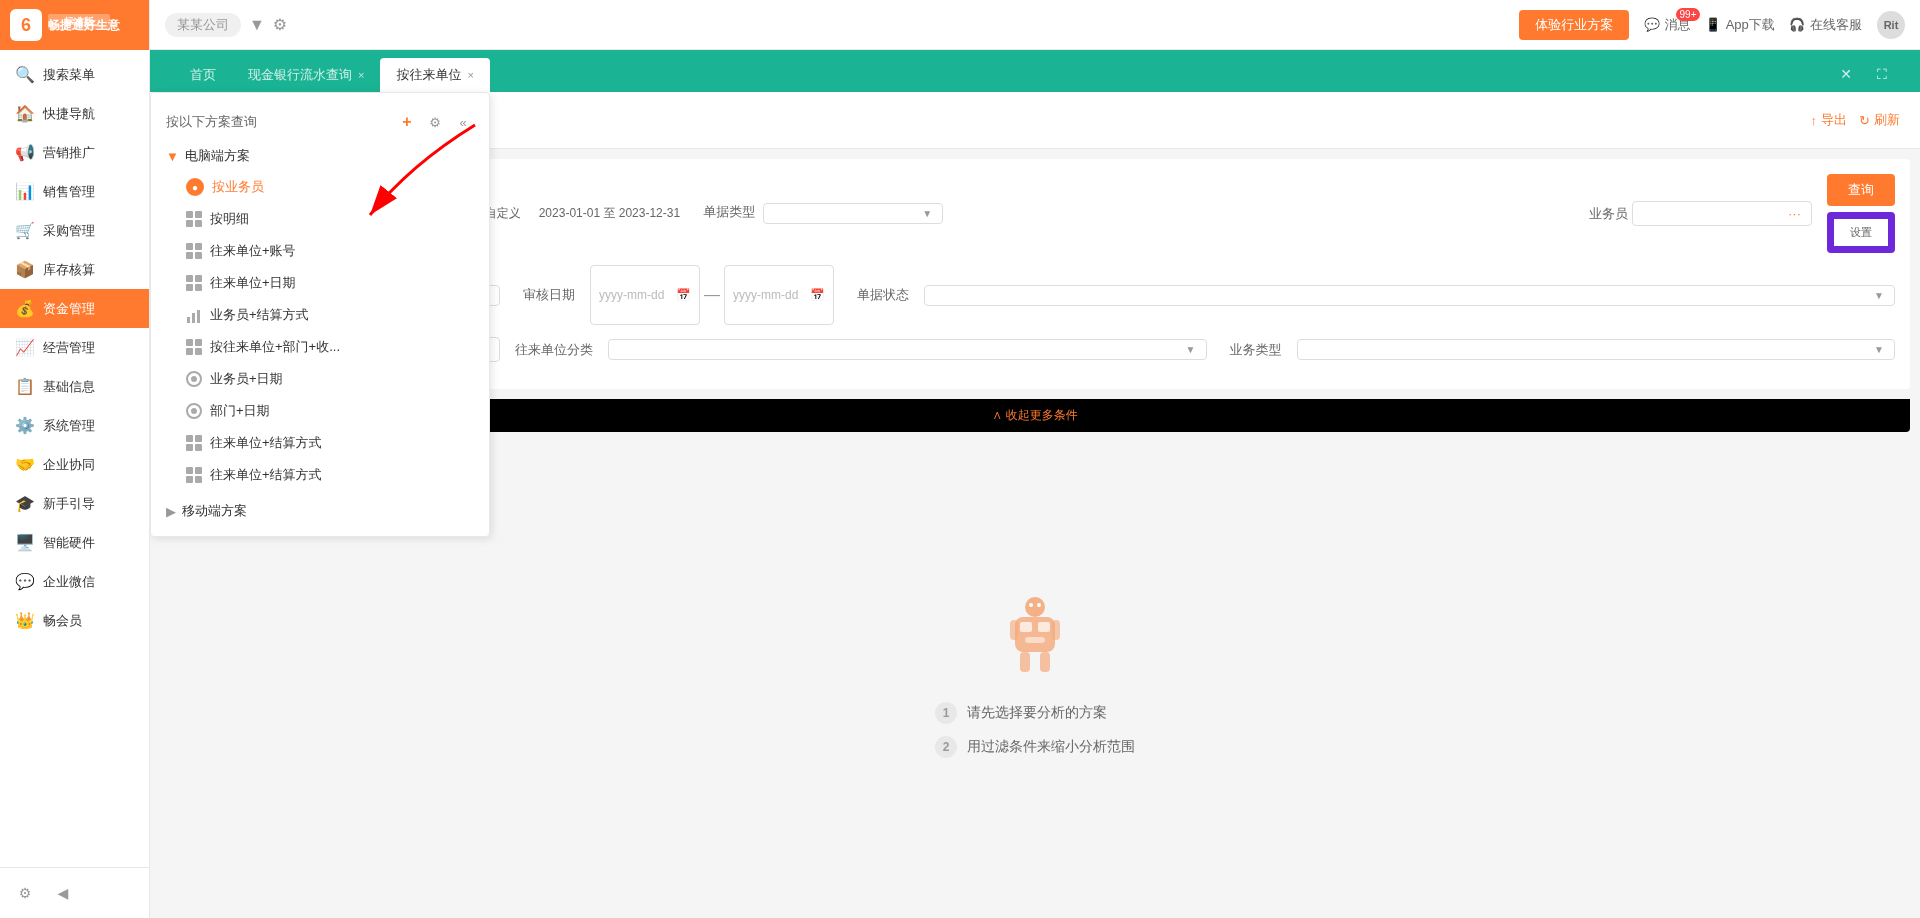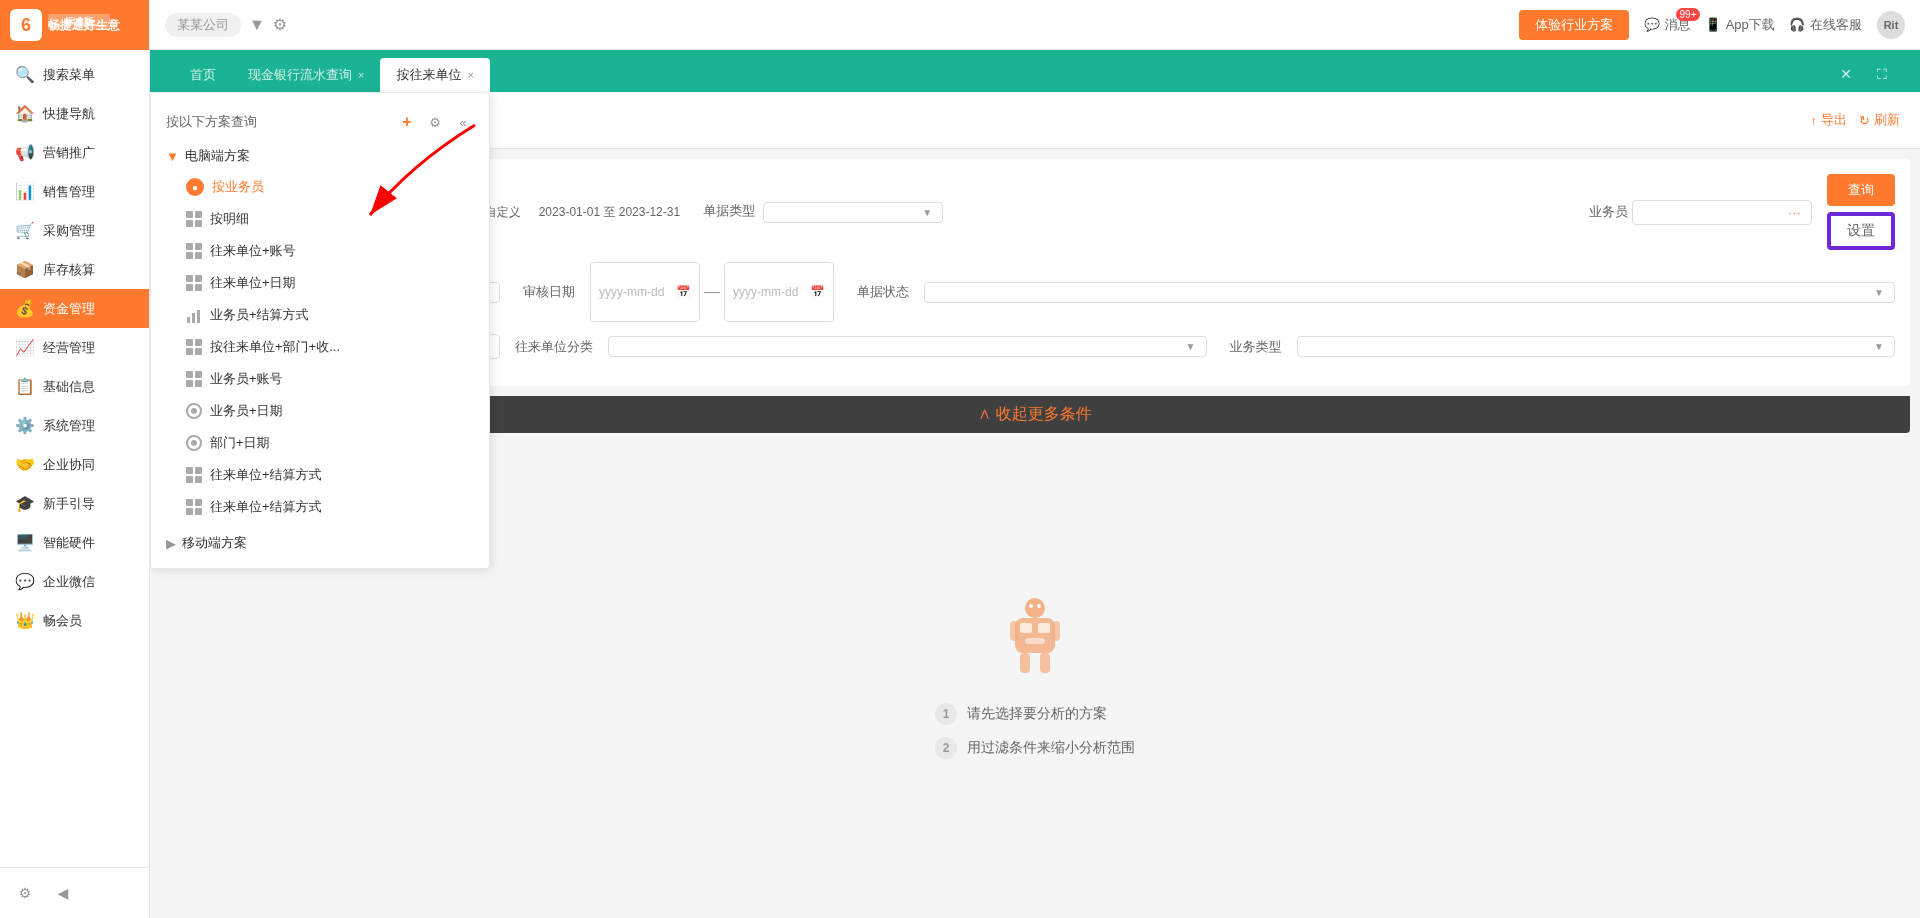--- a/index.html
+++ b/index.html
@@ -332,41 +332,41 @@
       color: white;
       border: none;
       padding: 7px 20px;
       border-radius: 4px;
       font-size: 13px;
       cursor: pointer;
     }
     .setting-btn {
       background: white;
       color: #666;
-      border: 4px solid #6d28d9;
+      border: 7px solid #6d28d9;
       padding: 6px 16px;
       border-radius: 4px;
-      font-size: 14px;
+      font-size: 11px;
       cursor: pointer;
     }
     .btn-group {
       display: flex;
       flex-direction: column;
       gap: 6px;
       margin-left: auto;
     }
 
     
     .collapse-bar {
       text-align: center;
       padding: 8px;
       color: #ff7a2e;
-      font-size: 16px;
-      cursor: pointer;
-      background: #404040;
+      font-size: 12px;
+      cursor: pointer;
+      background: #000000;
       margin: 0 10px;
       border-radius: 0 0 4px 4px;
     }
 
     
     .sidebar-panel {
       position: absolute;
       left: 150px;
       top: 50px;
       width: 340px;
@@ -802,29 +802,20 @@
       <div class="scheme-item">
         <svg width="16" height="16">
           <rect x="0" y="0" width="7" height="7" rx="1" fill="#aaa"></rect>
           <rect x="9" y="0" width="7" height="7" rx="1" fill="#aaa"></rect>
           <rect x="0" y="9" width="7" height="7" rx="1" fill="#aaa"></rect>
           <rect x="9" y="9" width="7" height="7" rx="1" fill="#aaa"></rect>
         </svg>
         <span>按往来单位+部门+收...</span>
       </div>
 
-      <div class="scheme-item">
-        <svg width="16" height="16">
-          <rect x="0" y="0" width="7" height="7" rx="1" fill="#aaa"></rect>
-          <rect x="9" y="0" width="7" height="7" rx="1" fill="#aaa"></rect>
-          <rect x="0" y="9" width="7" height="7" rx="1" fill="#aaa"></rect>
-          <rect x="9" y="9" width="7" height="7" rx="1" fill="#aaa"></rect>
-        </svg>
-        <span>业务员+账号</span>
-      </div>
 
       <div class="scheme-item">
         <svg width="16" height="16">
           <circle cx="8" cy="8" r="7" fill="none" stroke="#aaa" stroke-width="2"></circle>
           <circle cx="8" cy="8" r="3" fill="#aaa"></circle>
         </svg>
         <span>业务员+日期</span>
       </div>
 
       <div class="scheme-item">

